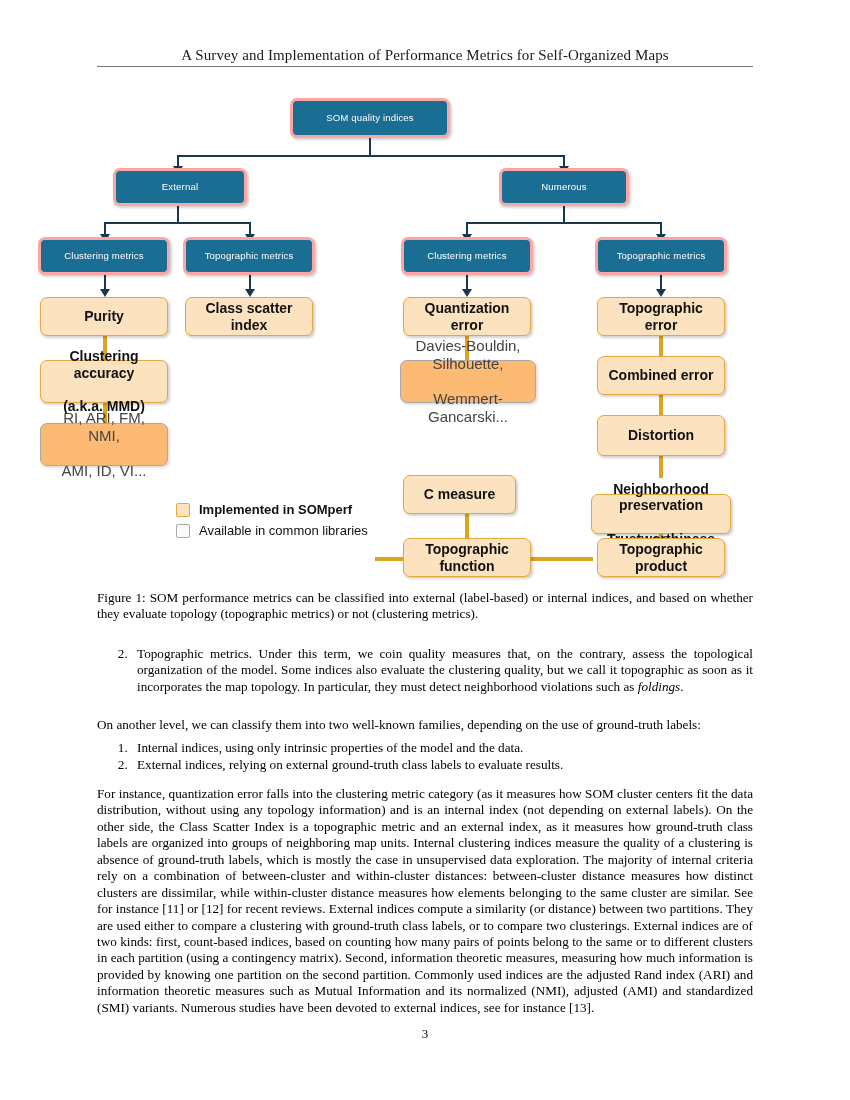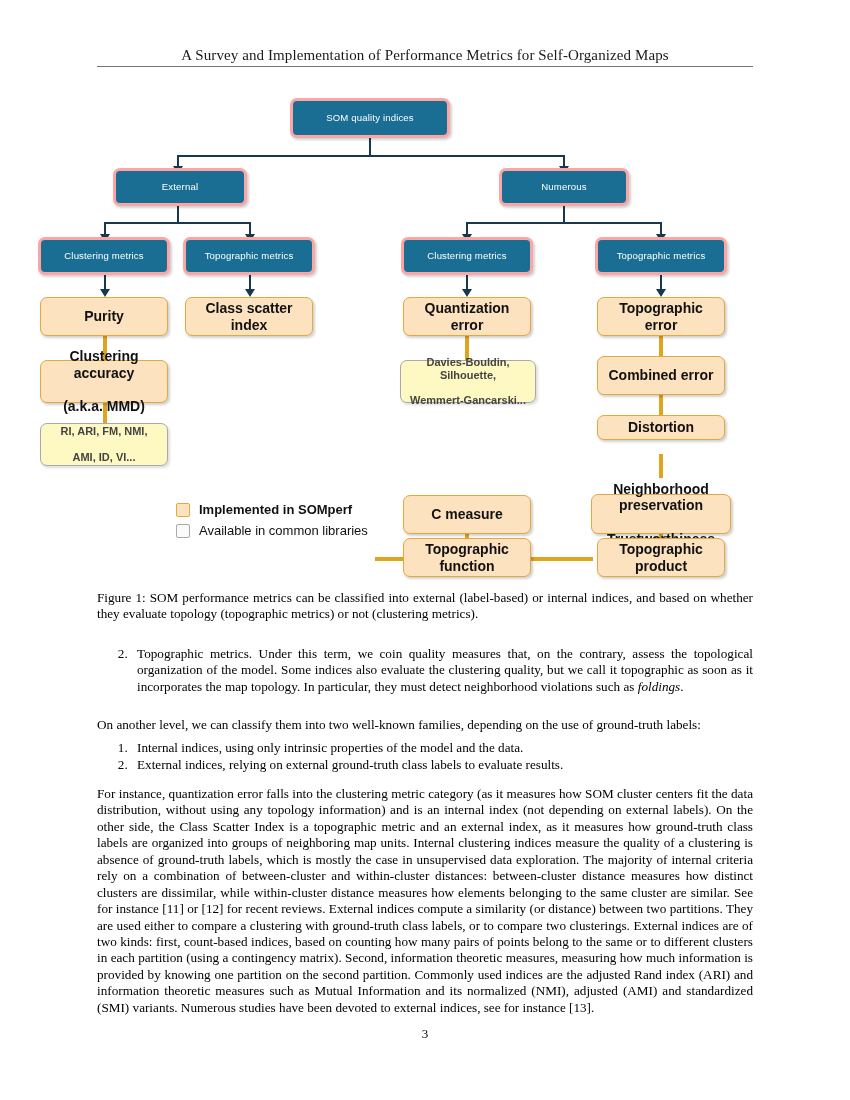--- a/index.html
+++ b/index.html
@@ -70,24 +70,24 @@
     letter-spacing: .15px;
   }
   .n-orange {
     background: #fce2bf;
     color: #111111;
     font-weight: bold;
     font-size: 14px;
     border: 1.3px solid #e5a73f;
   }
   .n-gray {
-    background: #fef9c3;
+    background: #fdba74;
     color: #444444;
-    font-weight: bold;
-    font-size: 11px;
+    font-weight: normal;
+    font-size: 15px;
     border: 1.3px solid #a9a9a9;
     box-shadow: 1.5px 2px 2.5px rgba(0,0,0,0.13);
   }
 
   
   .lnk { position: absolute; z-index: 1; }
   .lnk-blue { background: #17384f; }
   .lnk-orange { background: #e2a41f; }
 
   .arrowhead {
@@ -275,25 +275,25 @@
       <div class="node n-orange" style="left:500px; top:266px; width:128px; height:39px;">
         <span>Combined error</span>
       </div>
 
       <div class="node n-gray" style="left:-57px; top:333px; width:128px; height:43px;">
         <span>
           <span>RI, ARI, FM, NMI,</span><br>
           <span>AMI, ID, VI...</span>
         </span>
       </div>
-      <div class="node n-orange" style="left:500px; top:325px; width:128px; height:25px;">
+      <div class="node n-orange" style="left:500px; top:325px; width:128px; height:41px;">
         <span>Distortion</span>
       </div>
 
-      <div class="node n-orange" style="left:306px; top:405px; width:128px; height:39px;">
+      <div class="node n-orange" style="left:306px; top:385px; width:113px; height:39px;">
         <span>C measure</span>
       </div>
       <div class="node n-orange" style="left:494px; top:404px; width:140px; height:40px;">
         <span>
           <span>Neighborhood preservation</span><br>
           <span>Trustworthiness</span>
         </span>
       </div>
 
       <div class="node n-orange" style="left:306px; top:448px; width:128px; height:39px;">

